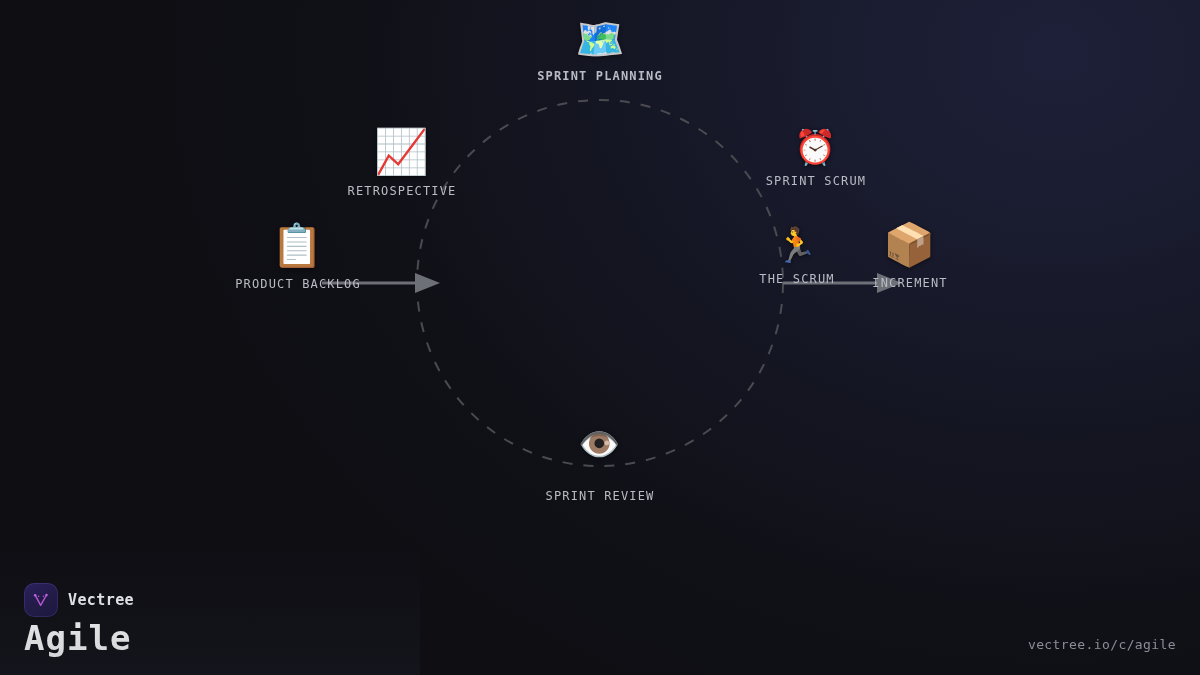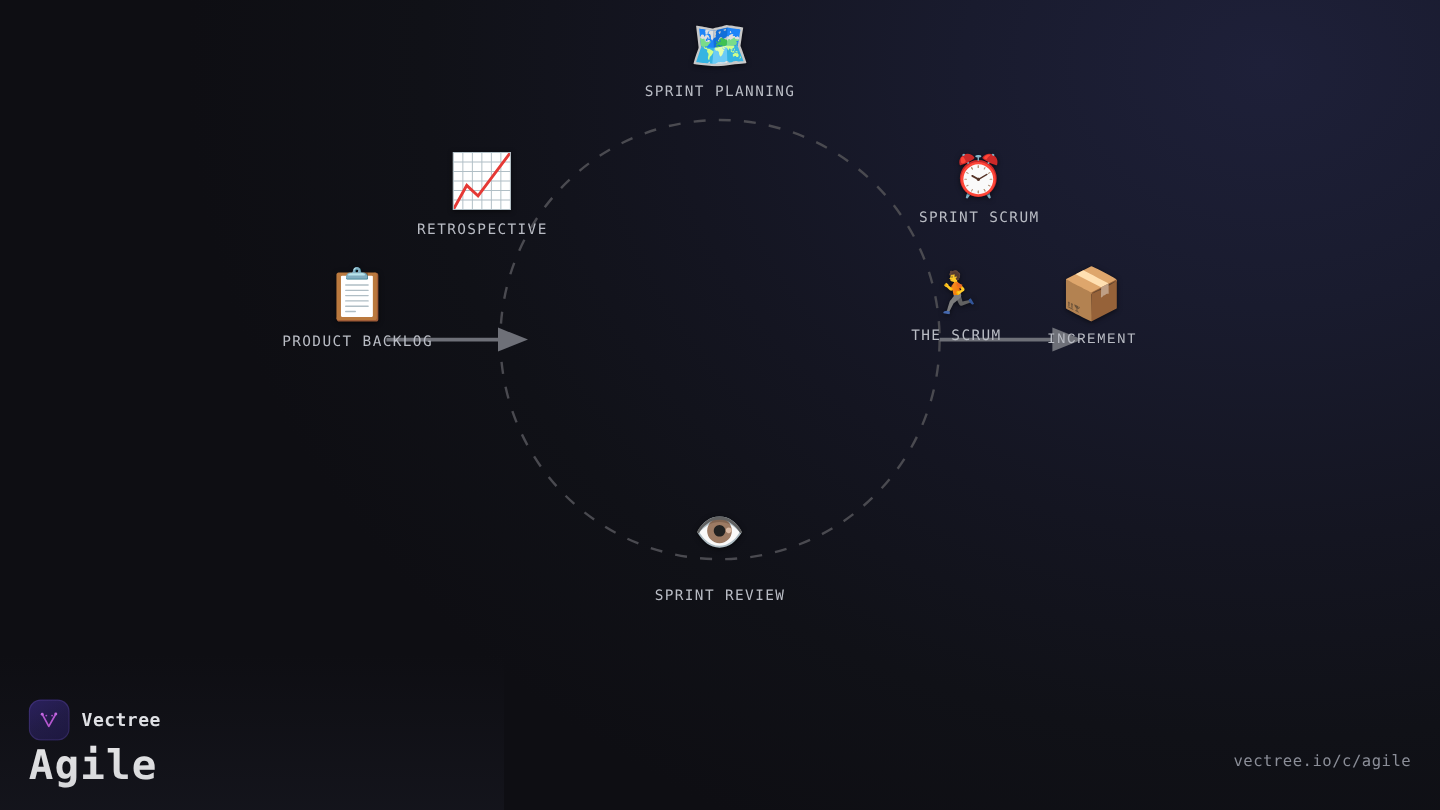--- a/index.html
+++ b/index.html
@@ -95,21 +95,21 @@
     font-family: "DejaVu Sans Mono", "Liberation Mono", monospace;
     font-size: 34px;
     font-weight: bold;
     color: #ffffff;
     letter-spacing: 1px;
     line-height: 1;
   }
   .page-url {
     position: absolute;
     right: 24px;
-    bottom: 33px;
+    bottom: 23px;
     font-family: "DejaVu Sans Mono", "Liberation Mono", monospace;
     font-size: 13px;
     color: #8b8e98;
     letter-spacing: 0.4px;
   }
 </style>
 </head>
 <body>
 
 <div id="canvas">
@@ -129,33 +129,33 @@
         <g>
           <line x1="783" y1="283" x2="877" y2="283" stroke="#6e7078" stroke-width="3"></line>
           <path d="M877,273 L902,283 L877,293 Z" fill="#6e7078"></path>
         </g>
       </g>
   </svg>
 
   <div id="node-layer">
       <div class="node" style="left: 600px; top: 51px;">
         <span class="node-icon" style="font-size: 40px;">🗺️</span>
-        <span class="node-label" style="color: rgb(185, 188, 196);">SPRINT PLANNING</span>
+        <span class="node-label" style="color: rgb(185, 188, 196); font-weight: bold;">SPRINT PLANNING</span>
       </div>
       <div class="node" style="left: 816px; top: 159px;">
         <span class="node-icon" style="font-size: 34px;">⏰</span>
         <span class="node-label" style="color: rgb(185, 188, 196);">SPRINT SCRUM</span>
       </div>
       <div class="node" style="left: 797px; top: 257px;">
         <span class="node-icon" style="font-size: 34px;">🏃</span>
         <span class="node-label" style="color: rgb(185, 188, 196);">THE SCRUM</span>
       </div>
       <div class="node" style="left: 910px; top: 257px;">
         <span class="node-icon" style="font-size: 42px;">📦</span>
-        <span class="node-label" style="color: rgb(185, 188, 196); font-family: Liberation Mono, monospace;">INCREMENT</span>
+        <span class="node-label" style="color: rgb(185, 188, 196);">INCREMENT</span>
       </div>
       <div class="node" style="left: 600px; top: 465px;">
         <span class="node-icon" style="font-size: 34px;">👁️</span>
         <span class="node-label" style="color: rgb(185, 188, 196); margin-top: 28px;">SPRINT REVIEW</span>
       </div>
       <div class="node" style="left: 402px; top: 164px;">
         <span class="node-icon" style="font-size: 44px;">📈</span>
         <span class="node-label" style="color: rgb(185, 188, 196);">RETROSPECTIVE</span>
       </div>
       <div class="node" style="left: 298px; top: 258px;">

